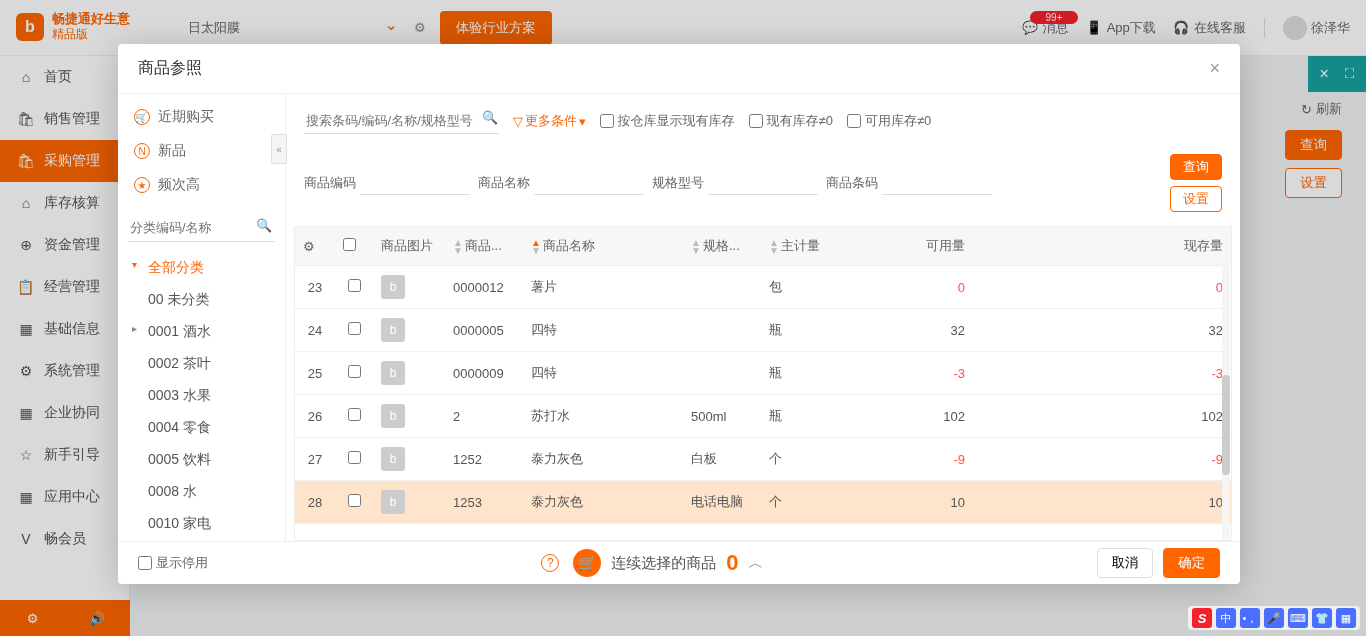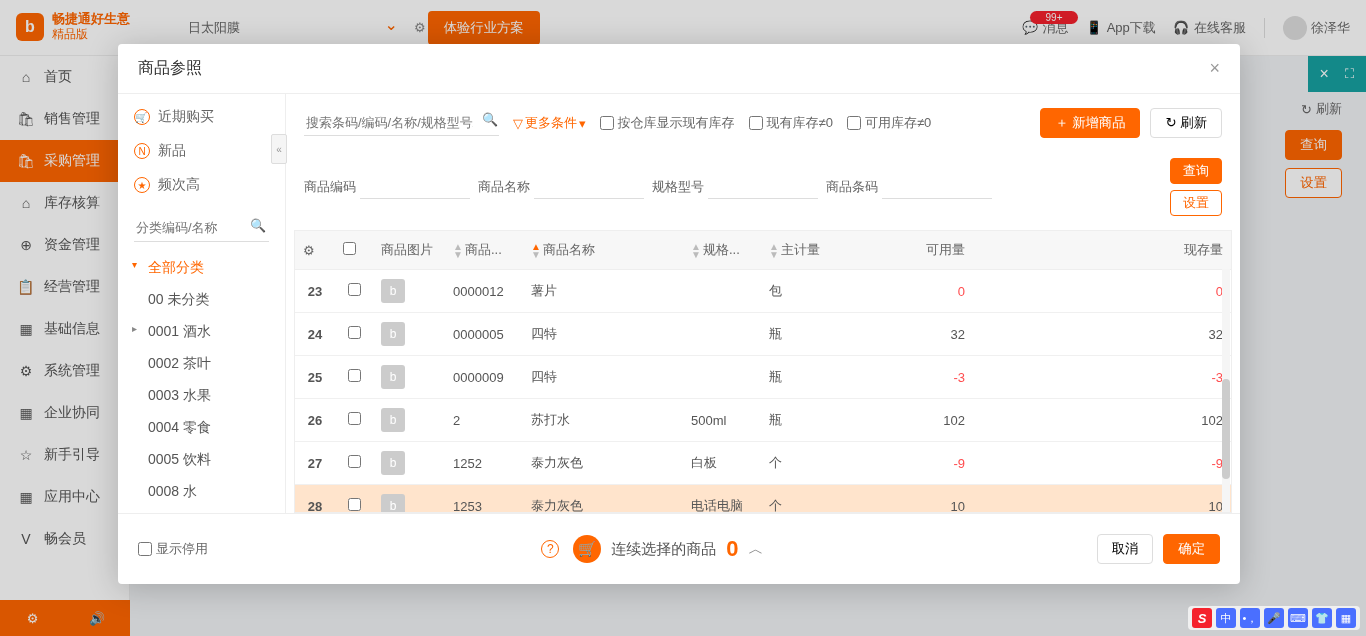--- a/index.html
+++ b/index.html
@@ -7,21 +7,21 @@
 
     
     .top-header { height: 56px; background: #fff; display: flex; align-items: center; padding: 0 16px; border-bottom: 1px solid #eee; }
     .logo { display: flex; align-items: center; gap: 8px; width: 150px; }
     .logo-icon { width: 28px; height: 28px; background: #ff6600; border-radius: 6px; display: flex; align-items: center; justify-content: center; color: #fff; font-weight: bold; font-size: 16px; }
     .logo-text { font-size: 13px; color: #ff6600; font-weight: bold; line-height: 1.1; }
     .logo-sub { font-size: 12px; color: #ff6600; }
     .dropdown { position: relative; margin-left: 10px; padding: 6px 40px 6px 12px; color: #666; cursor: pointer; width: 230px; }
     .dropdown::after { content: "⌄"; position: absolute; right: 8px; color: #ff6600; font-size: 16px; top: 2px; }
     .gear-icon { margin-left: 8px; color: #888; cursor: pointer; }
-    .orange-btn { background: #ff6600; color: #fff; padding: 8px 16px; border-radius: 4px; cursor: pointer; border: none; margin-left: 2px; }
+    .orange-btn { background: #ff6600; color: #fff; padding: 8px 16px; border-radius: 4px; cursor: pointer; border: none; margin-left: 14px; }
     .header-right { margin-left: auto; display: flex; align-items: center; gap: 18px; color: #666; }
     .header-item { display: flex; align-items: center; gap: 4px; cursor: pointer; position: relative; }
     .badge-99 { position: absolute; top: -8px; right: -10px; background: #f5222d; color: #fff; font-size: 10px; padding: 1px 16px; border-radius: 8px; }
     .divider-v { width: 1px; height: 20px; background: #ddd; }
     .avatar-ph { width: 24px; height: 24px; background: #ddd; border-radius: 50%; }
 
     
     .side-nav { position: absolute; left: 0; top: 56px; width: 130px; height: calc(100% - 56px); background: #fff; border-right: 1px solid #eee; }
     .side-nav .item { padding: 12px 18px; display: flex; align-items: center; gap: 10px; color: #555; cursor: pointer; font-size: 14px; }
     .side-nav .item.active { background: #ff6600; color: #fff; }
@@ -47,21 +47,21 @@
     .close-btn { font-size: 18px; color: #999; cursor: pointer; }
 
     .modal-body { flex: 1; display: flex; overflow: hidden; }
 
     
     .mod-left { width: 168px; border-right: 1px solid #eee; position: relative; display: flex; flex-direction: column; }
     .filter-list { padding: 6px 0; }
     .filter-item { padding: 8px 16px; display: flex; align-items: center; gap: 8px; color: #666; cursor: pointer; font-size: 14px; }
     .dot-icon { width: 16px; height: 16px; border: 1.5px solid #ff6600; border-radius: 50%; display: inline-flex; align-items: center; justify-content: center; color: #ff6600; font-size: 10px; }
     .collapse-handle { position: absolute; right: -2px; top: 40px; width: 16px; height: 30px; background: #f5f5f5; border: 1px solid #ddd; display: flex; align-items: center; justify-content: center; color: #999; font-size: 10px; cursor: pointer; border-radius: 2px; }
-    .cat-search { margin: 6px 16px; position: relative; }
+    .cat-search { margin: 6px 10px; position: relative; }
     .cat-search input { width: 100%; border: none; border-bottom: 1px solid #ddd; padding: 6px 24px 6px 2px; font-size: 13px; outline: none; color: #999; }
     .cat-search .sicon { position: absolute; right: 2px; top: 4px; color: #ff6600; }
     .tree { padding: 4px 0 4px 10px; flex: 1; overflow-y: auto; font-size: 14px; }
     .tree .node { padding: 7px 8px 7px 20px; cursor: pointer; color: #555; position: relative; }
     .tree .node.expandable::before { content: "▸"; position: absolute; left: 4px; top: 7px; font-size: 10px; color: #888; }
     .tree .node.active { color: #ff6600; }
     .tree .node.active.expandable::before { content: "▾"; color: #ff6600; }
 
     
     .mod-right { flex: 1; display: flex; flex-direction: column; overflow: hidden; }
@@ -88,27 +88,27 @@
     .tbl { width: 100%; border-collapse: collapse; table-layout: fixed; }
     .tbl th { background: #f7f7f7; padding: 10px 8px; font-weight: normal; color: #666; border-bottom: 1px solid #eee; font-size: 13px; text-align: left; position: relative; }
     .tbl th.num { text-align: right; }
     .sort-ind { color: #bbb; font-size: 10px; display: inline-block; line-height: 8px; vertical-align: middle; margin-right: 2px; }
     .sort-ind .up.active, .sort-ind .down.active { color: #ff6600; }
     .tbl td { padding: 9px 8px; border-bottom: 1px solid #f0f0f0; color: #555; font-size: 13px; }
     .tbl td.num { text-align: right; }
     .tbl td.neg { color: #ff4d4f; }
     .tbl tr.hl td { background: #ffe4cc; }
     .img-ph { width: 24px; height: 24px; background: #ccc; border-radius: 3px; display: inline-flex; align-items: center; justify-content: center; color: #fff; font-size: 12px; }
-    .col-gear { width: 40px; text-align: center; font-weight: bold; }
+    .col-gear { width: 40px; text-align: center; }
     .col-chk { width: 38px; text-align: center; }
     .scroll-ind { position: absolute; right: 1px; top: 38px; width: 8px; height: calc(100% - 38px); background: #f5f5f5; }
     .scroll-thumb { position: absolute; right: 0; width: 8px; background: #ccc; border-radius: 4px; }
 
     
-    .modal-footer { border-top: 1px solid #eee; padding: 20px 20px; display: flex; align-items: center; gap: 14px; }
+    .modal-footer { border-top: 1px solid #eee; padding: 6px 20px; display: flex; align-items: center; gap: 14px; }
     .sel-count { display: flex; align-items: center; gap: 10px; color: #555; font-size: 15px; }
     .sel-count .n { color: #ff6600; font-size: 22px; font-weight: bold; }
     .cart-icon { width: 28px; height: 28px; background: #ff6600; border-radius: 50%; color: #fff; display: inline-flex; align-items: center; justify-content: center; }
     .q-icon { color: #ff6600; border: 1.5px solid #ff6600; width: 18px; height: 18px; border-radius: 50%; display: inline-flex; align-items: center; justify-content: center; font-size: 12px; margin-left: auto; }
 
     
     .ime-bar { position: absolute; bottom: 6px; right: 6px; display: flex; gap: 4px; align-items: center; background: #f0f0f0; padding: 2px 4px; border-radius: 4px; }
     .ime-s { width: 20px; height: 20px; background: #f5222d; color: #fff; display: inline-flex; align-items: center; justify-content: center; border-radius: 3px; font-weight: bold; font-style: italic; font-size: 13px; }
     .ime-k { width: 20px; height: 20px; background: #4a6fff; color: #fff; display: inline-flex; align-items: center; justify-content: center; border-radius: 3px; font-size: 11px; }
   </style>
@@ -273,24 +273,20 @@
             <span>按仓库显示现有库存</span>
           </label>
         <label class="chk">
             <input type="checkbox" style="">
             <span>现有库存≠0</span>
           </label>
         <label class="chk">
             <input type="checkbox" style="">
             <span>可用库存≠0</span>
           </label>
-        <div class="push-right">
-          <button class="btn primary">＋ <span>新增商品</span></button>
-          <button class="btn">↻ <span>刷新</span></button>
-        </div>
       </div>
       <div class="cond-row">
         <div class="cond-field">
             <label>商品编码</label>
             <input type="text" style="">
           </div>
         <div class="cond-field">
             <label>商品名称</label>
             <input type="text" style="">
           </div>

